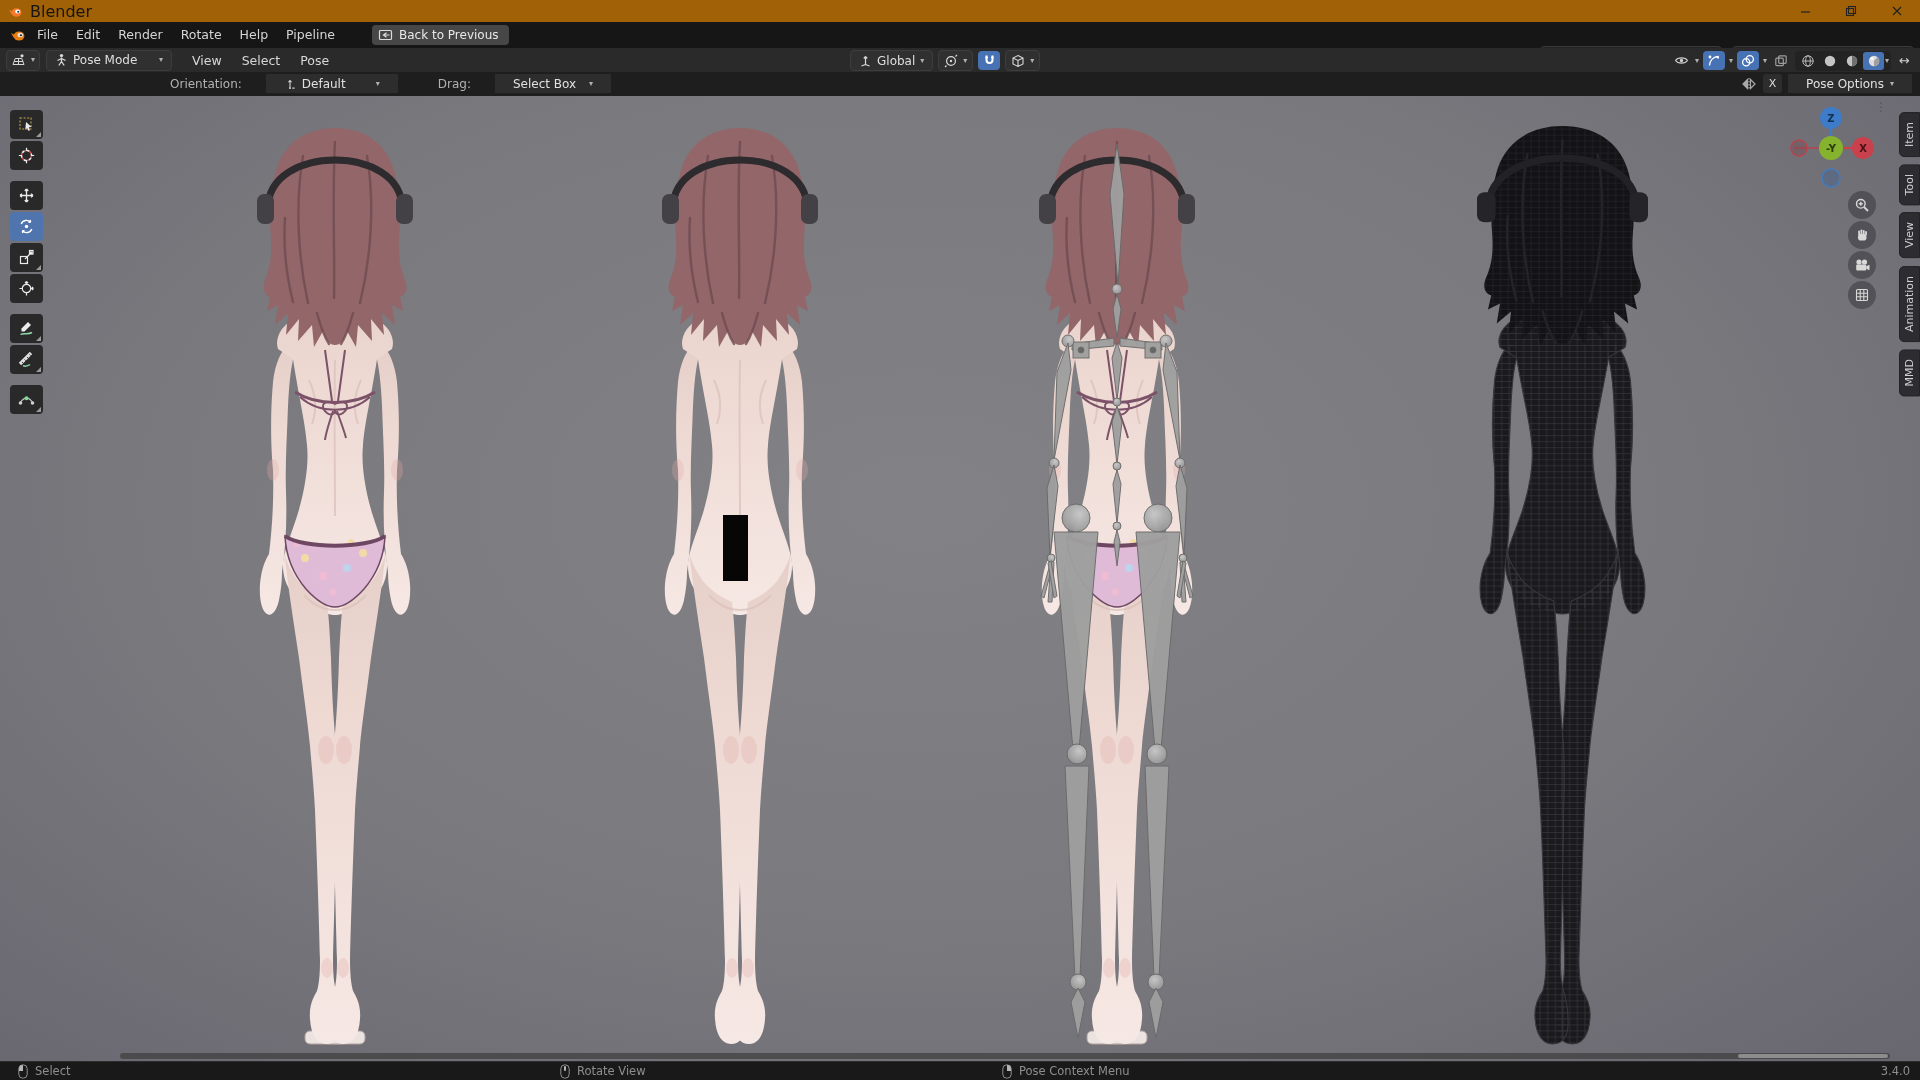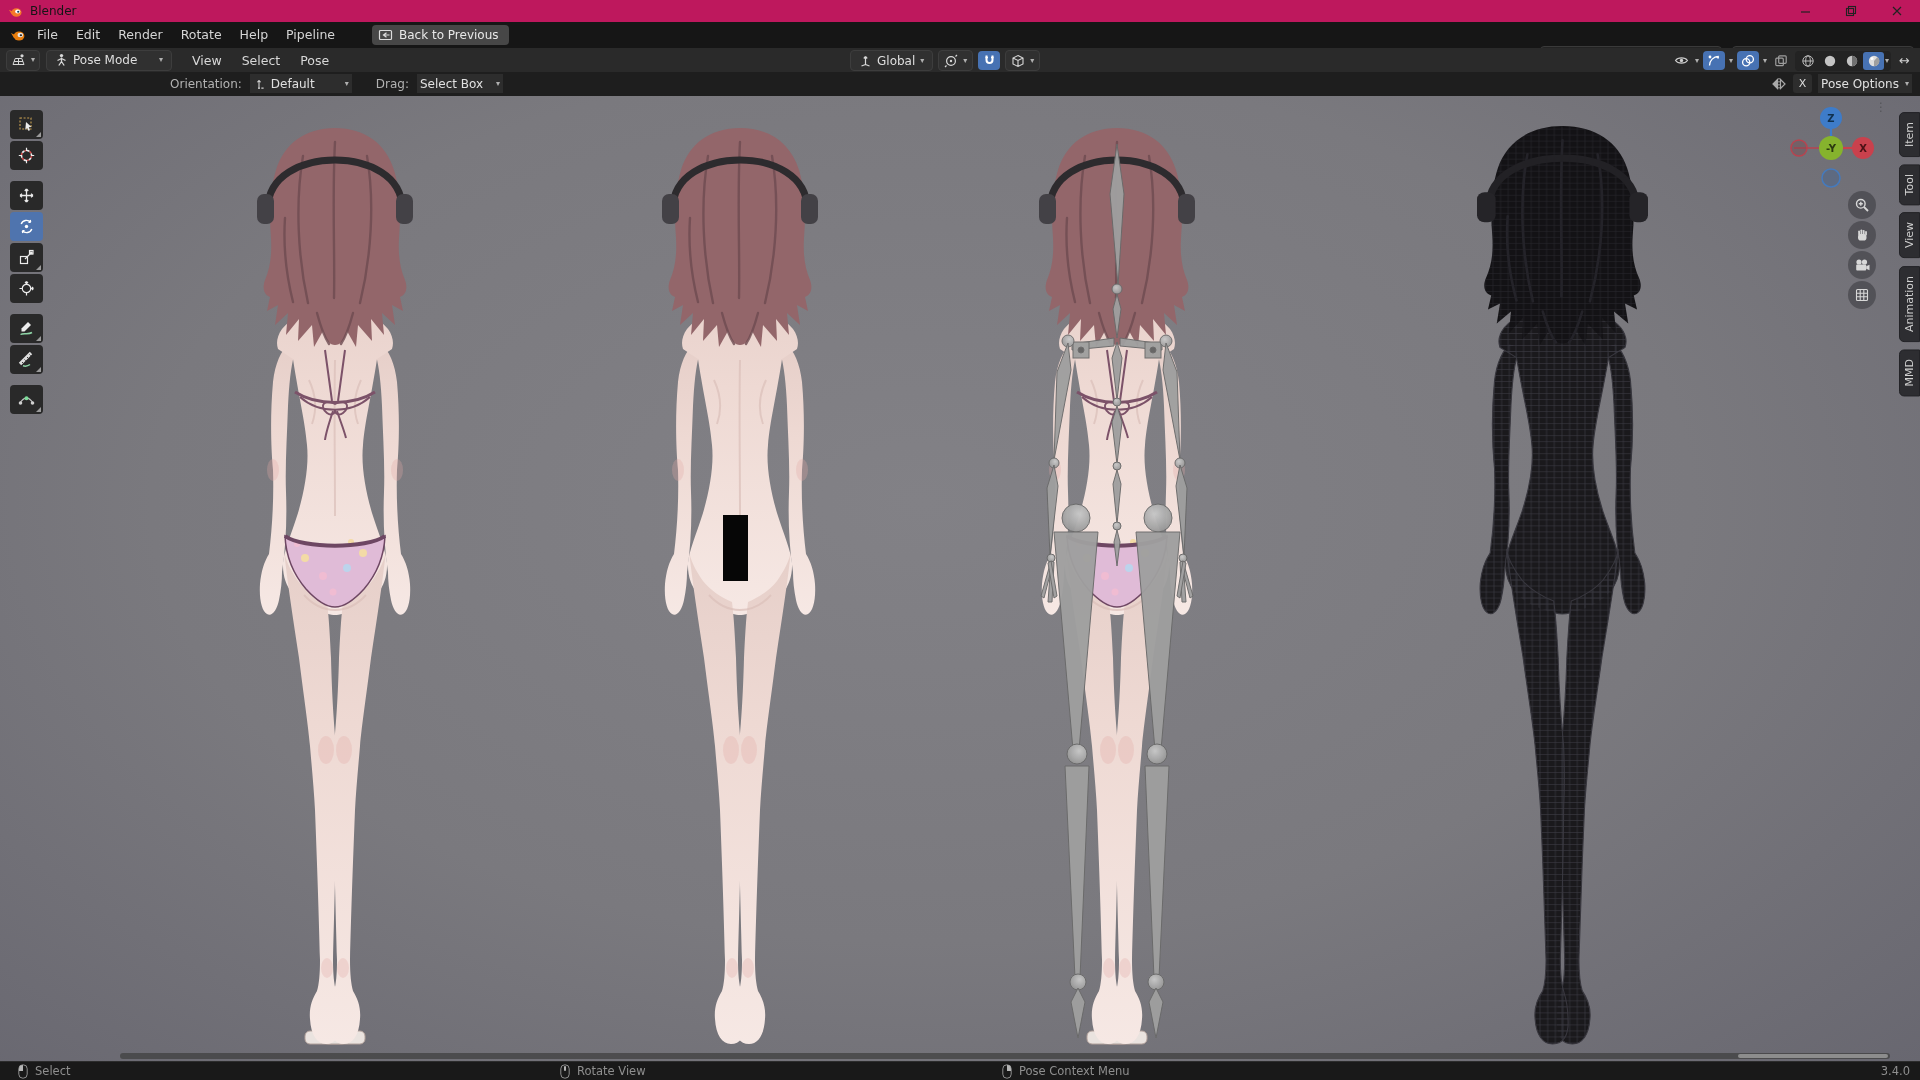--- a/index.html
+++ b/index.html
@@ -2,21 +2,21 @@
 <html><head>
 <meta charset="utf-8">
 <style>
   html,body{margin:0;padding:0}
   body{width:1920px;height:1080px;position:relative;overflow:hidden;
        background:#141414;font-family:"DejaVu Sans",sans-serif;
        -webkit-font-smoothing:antialiased;user-select:none}
   .bar{position:absolute;left:0;right:0;display:flex;align-items:center}
 
   
-  #titlebar{top:0;height:22px;background:#be185d;color:#151515;font-size:12px}
+  #titlebar{top:0;height:22px;background:#a16207;color:#151515;font-size:16px}
   #titlebar .title{margin-left:8px;display:flex;align-items:center;gap:7px}
   .wctl{position:absolute;top:0;height:22px;width:46px;display:flex;align-items:center;justify-content:center;color:#222}
 
   
   #menubar{top:22px;height:26px;background:#161616;border-bottom:3px solid #a21caf}
   .mitem{padding:0 9px;color:#d5d5d5;font-size:12.5px;line-height:26px;cursor:default}
   .backbtn{display:inline-flex;align-items:center;gap:6px;background:#474747;color:#e8e8e8;
            border-radius:4px;height:20px;padding:0 10px 0 6px;font-size:12px;margin-left:28px}
   #mb-right{position:absolute;right:6px;top:22px;height:26px;display:flex;align-items:center;gap:10px}
   .idwidget{display:flex;align-items:center;gap:5px;background:#232323;border:1px solid #3a3a3a;
@@ -35,25 +35,25 @@
   .bluebtn{display:inline-flex;align-items:center;justify-content:center;width:22px;height:19px;
            background:#4772b3;border-radius:4px}
   .plainbtn{display:inline-flex;align-items:center;justify-content:center;width:20px;height:19px}
   .shadegrp{display:flex;align-items:center;background:#232323;border-radius:4px;height:20px;padding:0 2px;gap:1px}
   .sphbtn{width:21px;height:18px;display:flex;align-items:center;justify-content:center;border-radius:3px}
   .sphbtn.on{background:#4772b3}
   .harrow{color:#cfcfcf;font-size:13px;padding:0 4px}
 
   
   #tsettings{top:72px;height:24px;background:#1e1e1e;border-bottom:1px solid #121212}
-  #ts-left{position:absolute;left:170px;top:74px;display:flex;align-items:center;gap:8px}
+  #ts-left{position:absolute;left:170px;top:74px;display:flex;align-items:center;gap:24px}
   #ts-right{position:absolute;right:8px;top:74px;display:flex;align-items:center;gap:6px}
   .tslabel{color:#b2b2b2;font-size:12px}
   .wdg2{display:inline-flex;align-items:center;gap:6px;background:#2d2d2d;border-radius:0;
-        height:19px;padding:0 3px;color:#e0e0e0;font-size:12px}
+        height:19px;padding:0 18px;color:#e0e0e0;font-size:12px}
   .xtoggle{width:19px;height:19px;background:#2d2d2d;border-radius:3px;color:#dedede;font-size:11px;
            display:flex;align-items:center;justify-content:center}
 
   
   #viewport{position:absolute;top:96px;left:0;right:0;bottom:18px;
     background:radial-gradient(ellipse 1400px 800px at 48% 42%, #828186 0%, #7a797e 55%, #686770 100%)}
   .model{position:absolute}
   #vscroll{position:absolute;left:120px;right:30px;bottom:3px;height:6px;background:rgba(64,64,64,.75);border-radius:3px}
   #vscroll .thumb{position:absolute;right:2px;top:1px;width:150px;height:4px;background:#8d8d8d;border-radius:2px}
 

